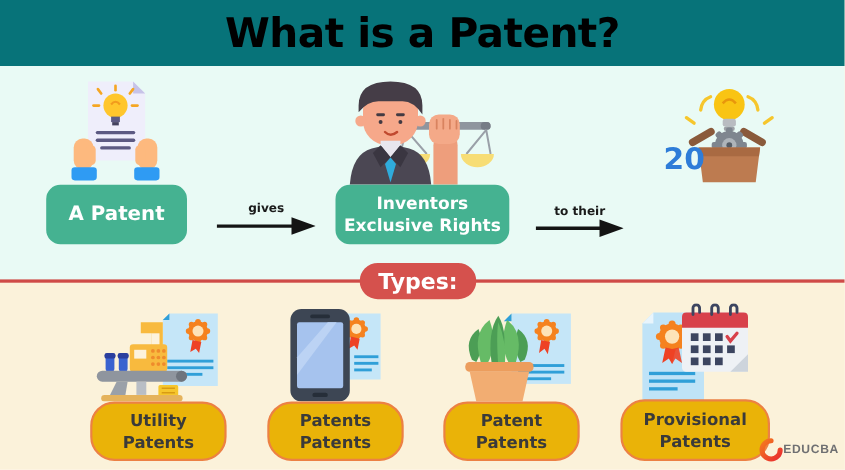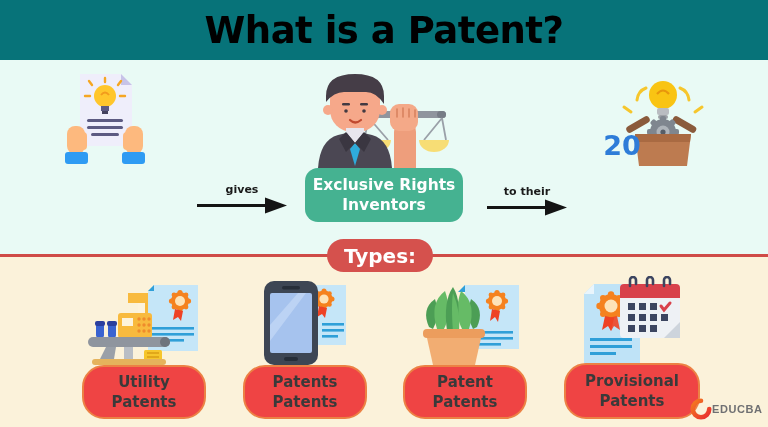--- a/index.html
+++ b/index.html
@@ -32,21 +32,21 @@
   
   .connector{position:absolute;display:flex;flex-direction:column;align-items:center;}
   .connector .c-label{font-size:11px;font-weight:bold;color:#1a1a1a;line-height:12px;margin-bottom:1px;}
   .connector-1{left:197px;top:184px;width:90px;}
   .connector-2{left:487px;top:186px;width:80px;}
   
   .abs{position:absolute;}
   .years-num{position:absolute;left:601px;top:132px;width:42px;text-align:center;
     font-size:27px;font-weight:bold;color:#2e7cd8;line-height:1;z-index:2;}
   
-  .type-label{position:absolute;background:#ef4444;border:2.5px solid #ec8144;border-radius:22px;
+  .type-label{position:absolute;background:#eab308;border:2.5px solid #ec8144;border-radius:22px;
     display:flex;flex-direction:column;align-items:center;justify-content:center;}
   .type-label span{color:#3a3a3a;font-size:15px;font-weight:bold;line-height:1.35;text-align:center;}
   .tl-1{left:82px;top:365px;width:120px;height:50px;}
   .tl-2{left:243px;top:365px;width:120px;height:50px;}
   .tl-3{left:403px;top:365px;width:120px;height:50px;}
   .tl-4{left:564px;top:363px;width:132px;height:52px;}
   
   .brand{position:absolute;left:690px;top:398px;display:flex;align-items:center;gap:0;}
   .brand-text{font-family:"Liberation Sans",sans-serif;font-size:11px;font-weight:600;
     color:#6f7072;letter-spacing:0.6px;}
@@ -166,23 +166,27 @@
       <circle cx="48" cy="58" r="13"></circle>
     </g>
     <circle cx="48" cy="58" r="6.5" fill="#aeb4ba"></circle>
     <circle cx="48" cy="58" r="2.6" fill="#565d66"></circle>
 
     <path d="M20 60 h56 l-4 32 h-48 z" fill="#bd7b50"></path>
     <path d="M20 60 h56 l-1 8 h-54 z" fill="#a96a42"></path>
   </svg>
   <div class="years-num">20</div>
 
+  <div class="green-btn btn-1">
+    <span>A Patent</span>
+
+  </div>
   <div class="green-btn btn-2">
+    <span>Inventors</span>
     <span>Exclusive Rights</span>
-    <span>Inventors</span>
   </div>
 
   <div class="connector connector-1">
     <span class="c-label">gives</span>
     <svg width="90" height="17" viewBox="0 0 90 17">
       <line x1="0" y1="8.5" x2="70" y2="8.5" stroke="#141414" stroke-width="3"></line>
       <polygon points="68,0.5 90,8.5 68,16.5" fill="#141414"></polygon>
     </svg>
   </div>
   <div class="connector connector-2">

